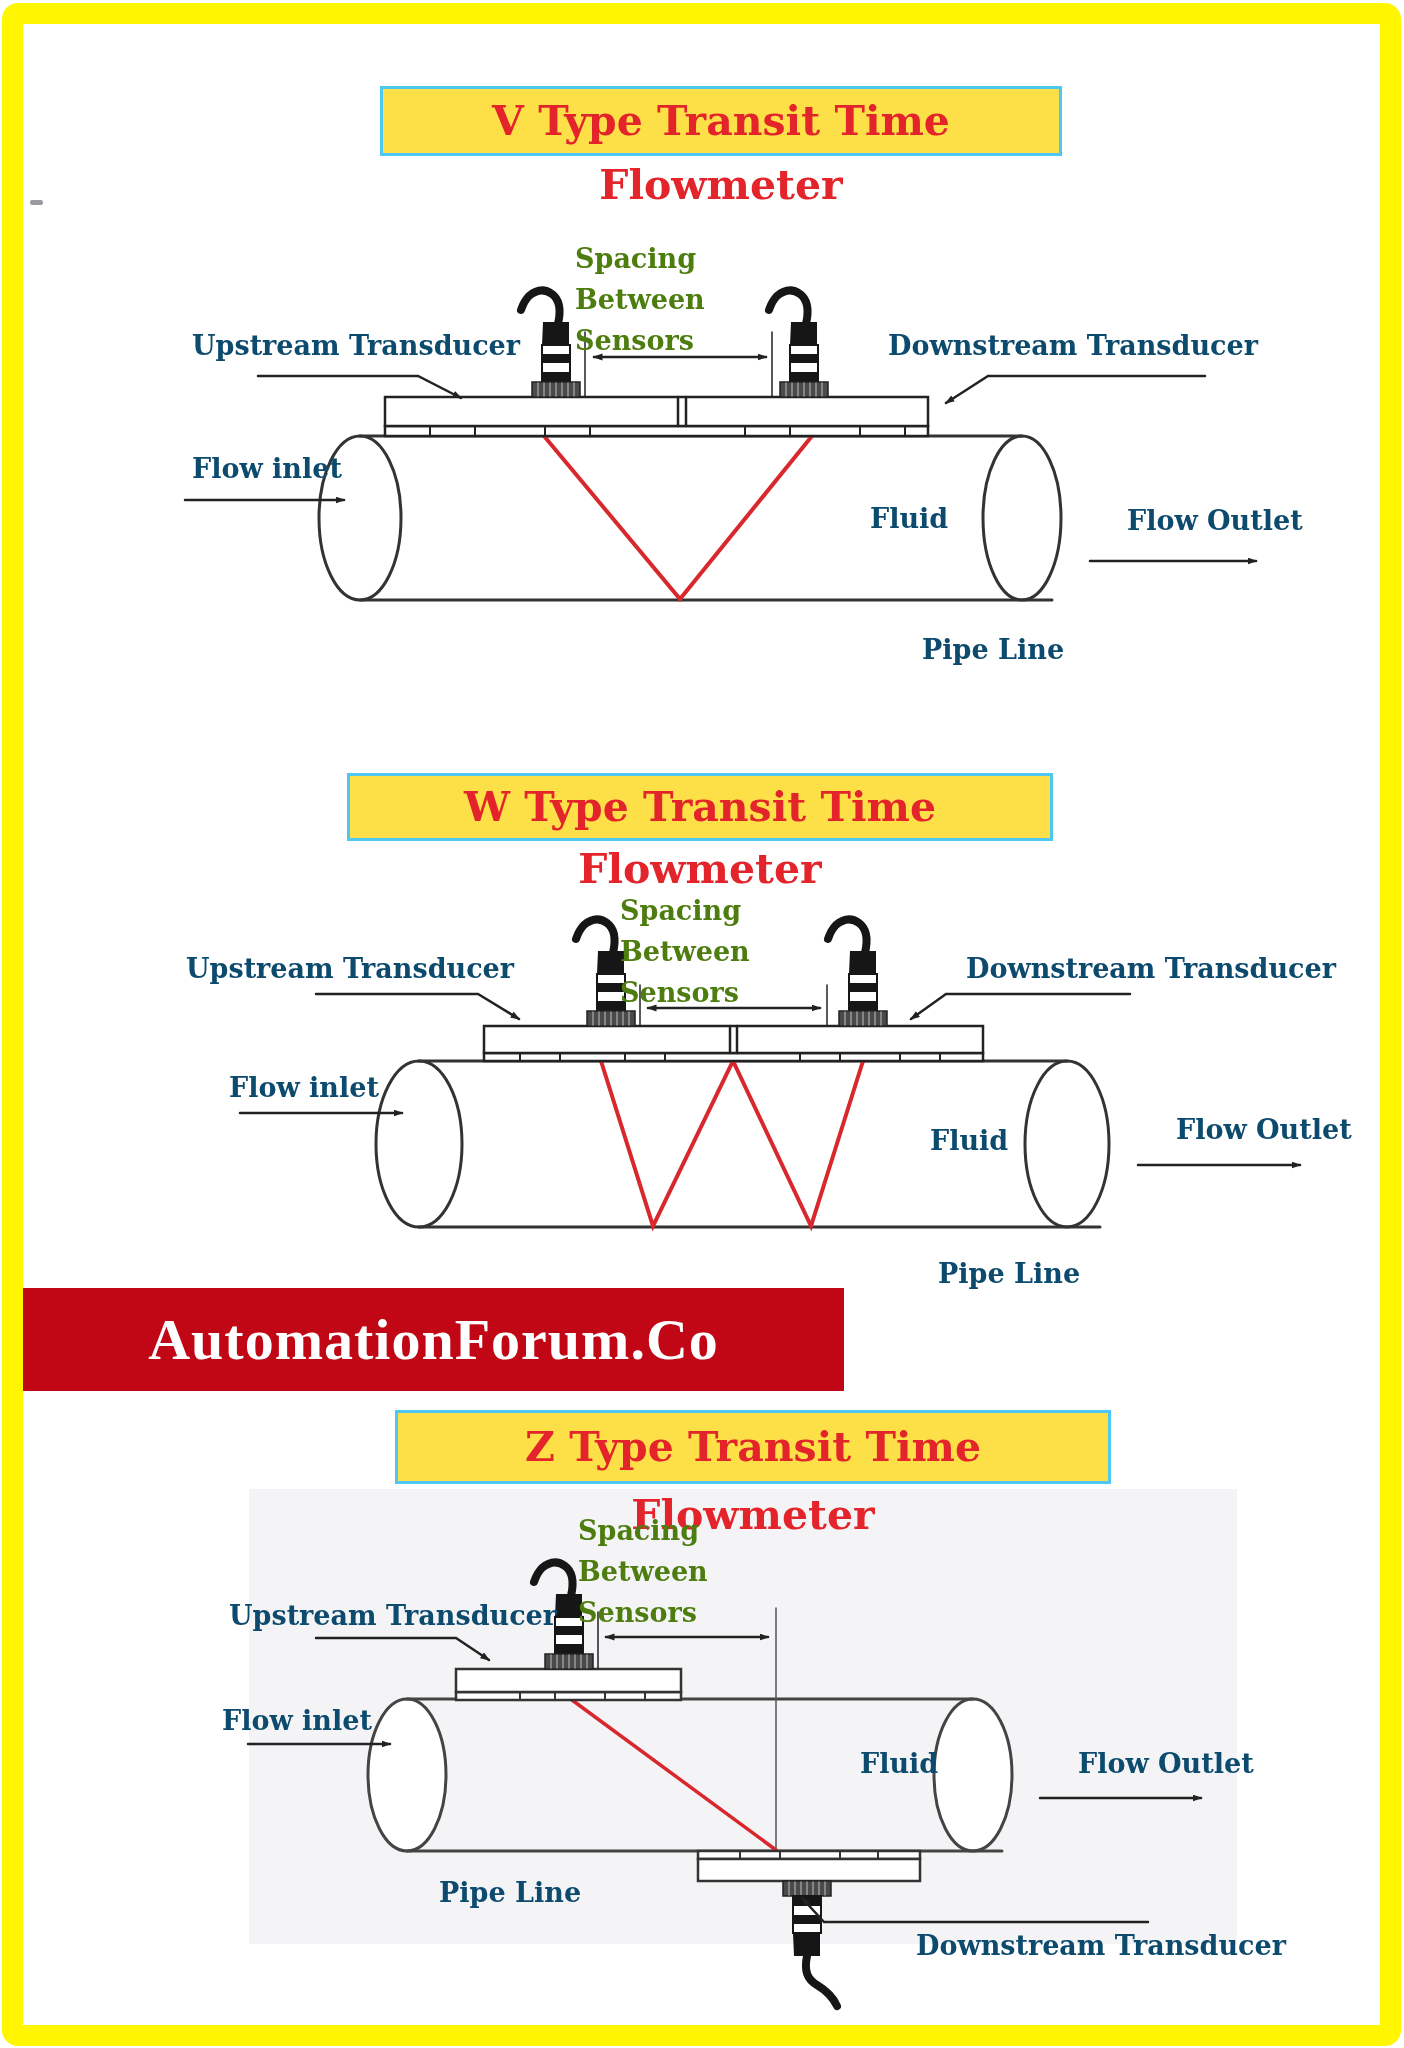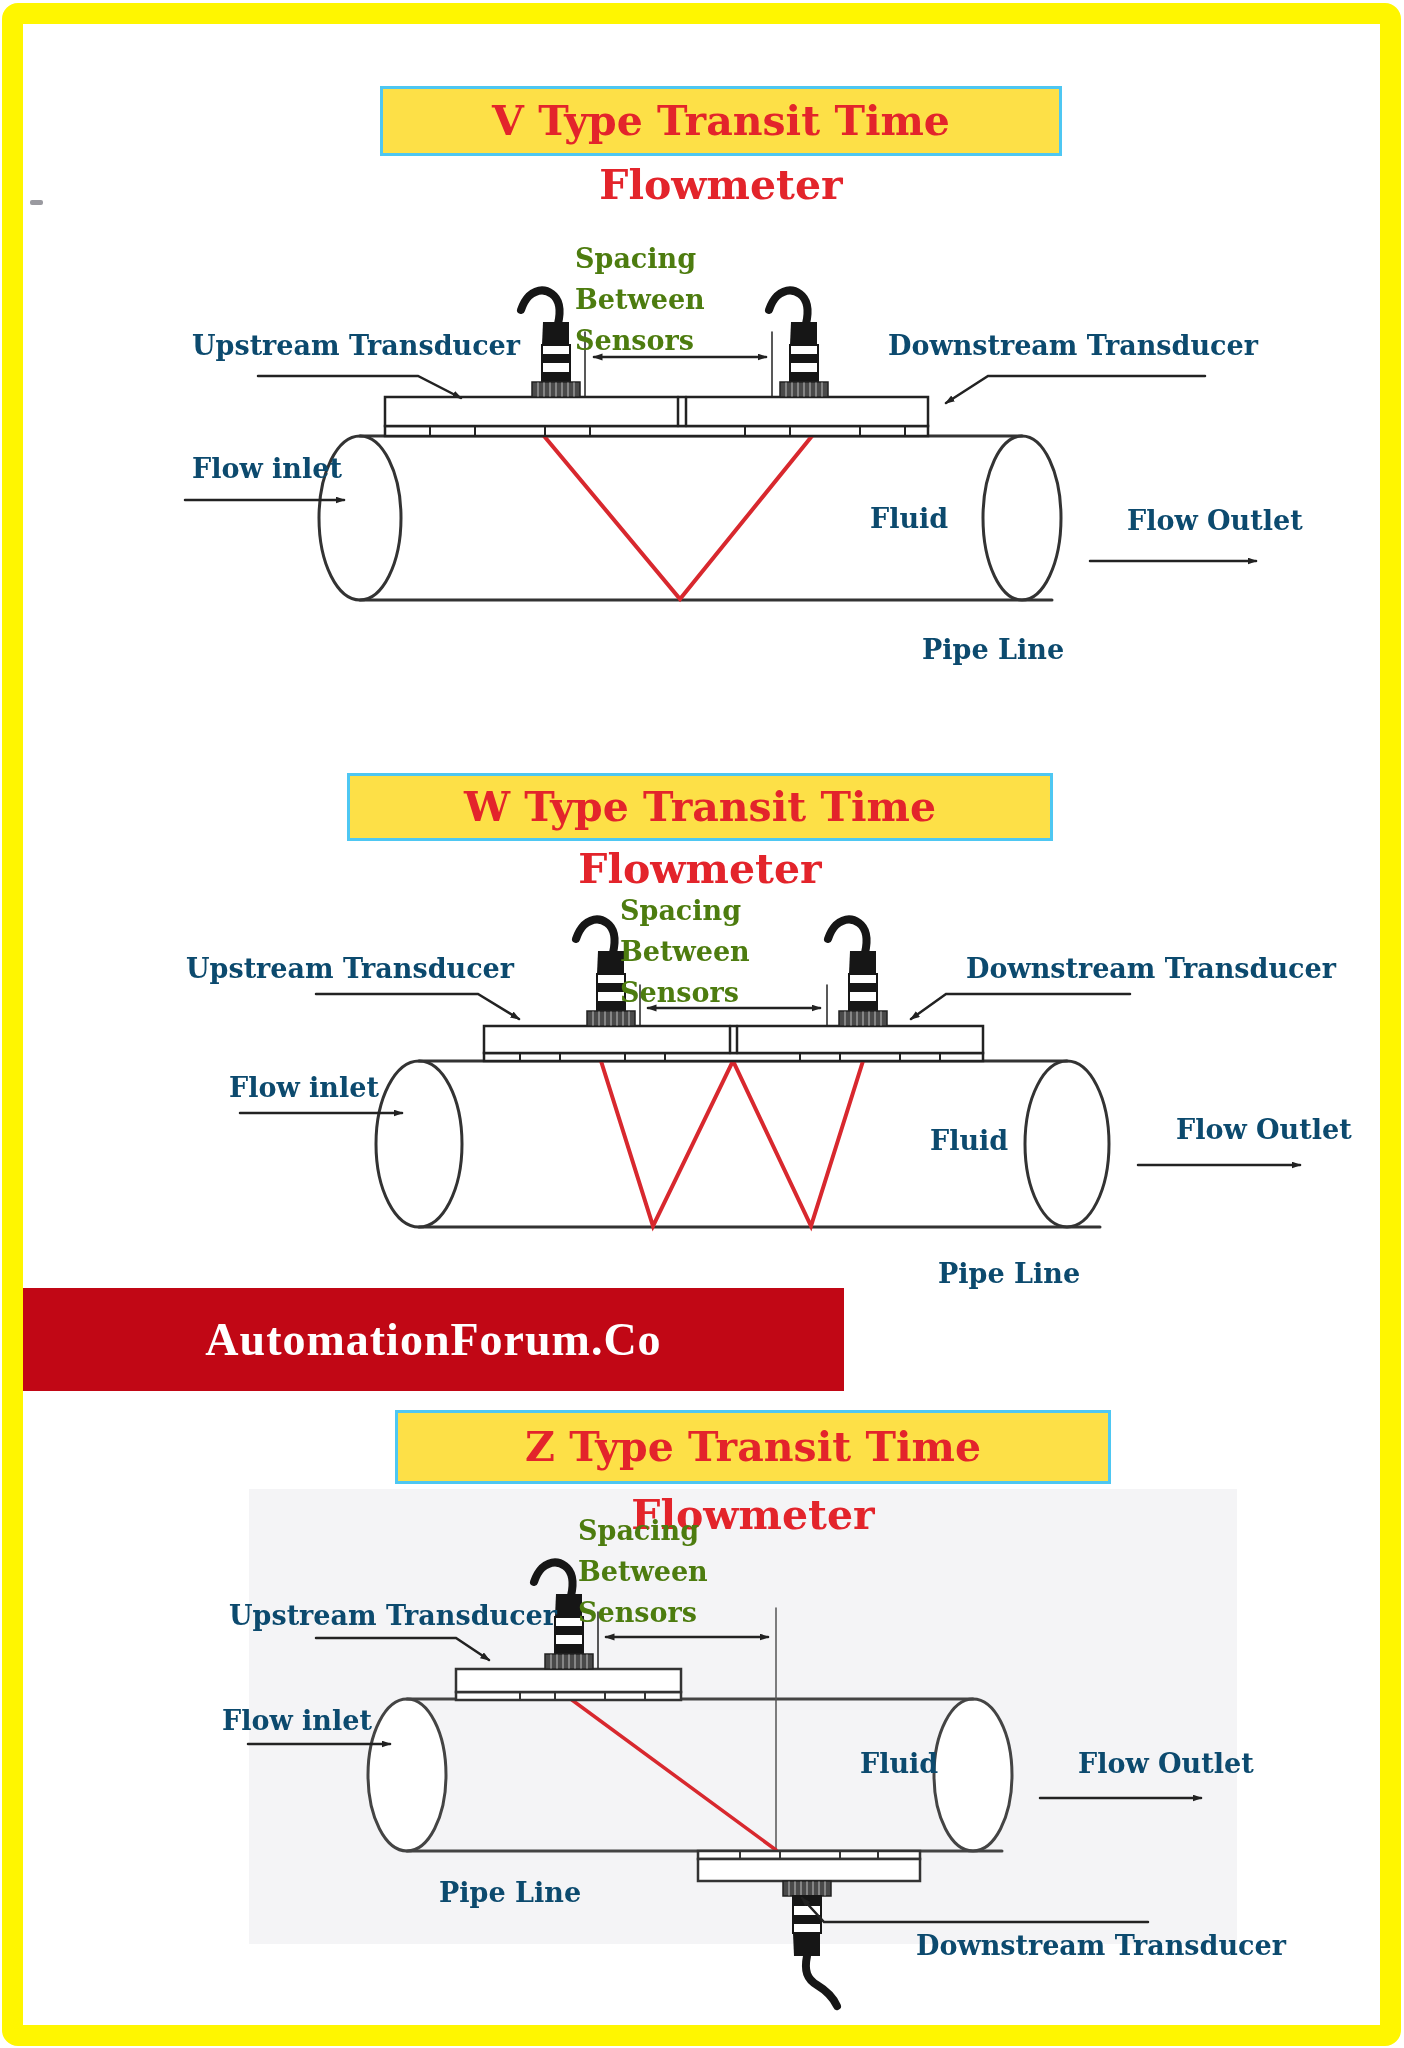--- a/index.html
+++ b/index.html
@@ -7,21 +7,21 @@
         font-family:"DejaVu Serif",serif;}
   #frame{position:absolute;left:2px;top:3px;right:3px;bottom:2px;border:21px solid #FFF600;
          border-radius:16px;pointer-events:none;z-index:50;}
   .titlebox{position:absolute;border:3px solid #4EC7F2;background:#fde047;color:#E3242B;
             font-weight:bold;text-align:center;z-index:5;}
   .label{position:absolute;color:#0c4a6e;font-weight:bold;font-size:27px;white-space:nowrap;z-index:5;margin-left:32px;}
   .spacing{position:absolute;width:220px;text-align:left;color:#4d7c0f;font-weight:bold;
            font-size:27px;line-height:41px;z-index:5;}
   #banner{position:absolute;left:23px;top:1288px;width:821px;height:103px;background:#C10715;
           display:flex;align-items:center;justify-content:center;z-index:6;}
-  #banner span{color:#FFFFFF;font-family:"Liberation Serif",serif;font-weight:bold;font-size:46px;
+  #banner span{color:#FFFFFF;font-family:"Liberation Serif",serif;font-weight:bold;font-size:58px;
           letter-spacing:1px;white-space:nowrap;text-align:right;}
   #zback{position:absolute;left:249px;top:1489px;width:988px;height:455px;background:#F4F4F6;z-index:1;}
   #stray{position:absolute;left:30px;top:200px;width:13px;height:5px;background:#9a9aa0;
          border-radius:2px;z-index:5;}
   svg#art{position:absolute;left:0;top:0;z-index:3;}
 </style>
 </head>
 <body>
 
 <div id="page">

